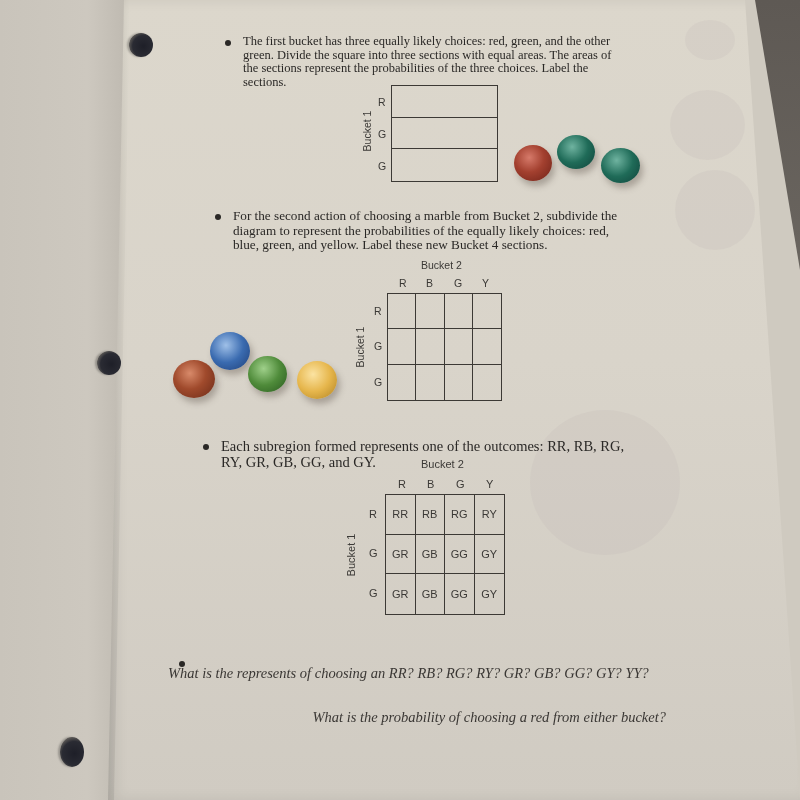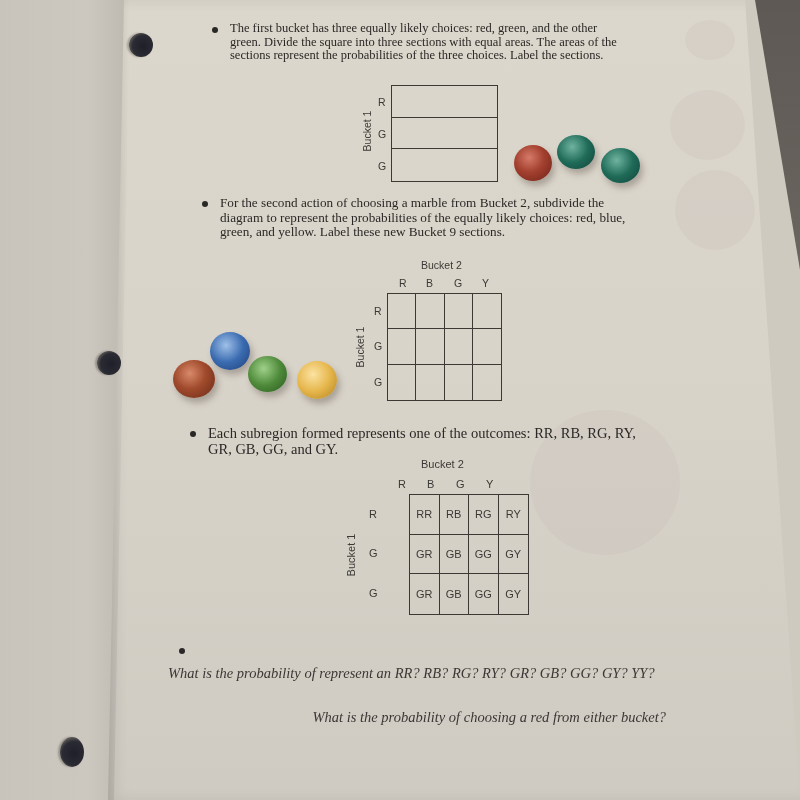--- a/index.html
+++ b/index.html
@@ -36,21 +36,21 @@
       position: absolute; width: 24px; height: 24px; border-radius: 50%;
       background: radial-gradient(circle at 60% 55%, #1e1f28 0%, #2a2b33 55%, #6a6660 80%, #9a958d 100%);
       box-shadow: -2px 0 2px rgba(0,0,0,0.25);
     }
     .ghost {
       position: absolute; border-radius: 50%;
       background: rgba(190,180,175,0.18);
     }
     .block { position: absolute; }
     .bullet-p {
-      font-size: 12.5px; line-height: 13.5px; margin: 0; position: relative; padding-left: 20px;
+      font-size: 12.5px; line-height: 13.5px; margin: 13px; position: relative; padding-left: 20px;
     }
     .bullet-p.large { font-size: 14.5px; line-height: 16px; }
     .bullet-dot {
       position: absolute; left: 2px; top: 5px; width: 6px; height: 6px;
       border-radius: 50%; background: #2a2826;
     }
     .bullet-p.large .bullet-dot { top: 6px; }
     .italic-q {
       font-style: italic; font-size: 14.5px; line-height: 17px; margin: 0; color: #3a3734;
     }
@@ -112,21 +112,21 @@
   <div class="cell last-col last-row"></div>
 </div>
 
 <div class="marble" style="left:514px; top:145px; width:38px; height:36px; background: radial-gradient(circle at 40% 35%, #d67a6a 0%, #a3402f 45%, #6e2218 100%);"></div>
 <div class="marble" style="left:557px; top:135px; width:38px; height:34px; background: radial-gradient(circle at 40% 35%, #6fb3a0 0%, #1f6b58 50%, #10423a 100%);"></div>
 <div class="marble" style="left:601px; top:148px; width:39px; height:35px; background: radial-gradient(circle at 40% 35%, #6fb3a0 0%, #1f6b58 50%, #10423a 100%);"></div>
 
 <div class="block" style="left:200px; top:196px; width:440px;">
   <p class="bullet-p" style="font-size:13.2px; line-height:14.5px;">
     <span class="bullet-dot"></span>
-    <span>For the second action of choosing a marble from Bucket 2, subdivide the diagram to represent the probabilities of the equally likely choices: red, blue, green, and yellow. Label these new Bucket 9 sections.</span>
+    <span>For the second action of choosing a marble from Bucket 2, subdivide the diagram to represent the probabilities of the equally likely choices: red, blue, green, and yellow. Label these new Bucket 4 sections.</span>
   </p>
 </div>
 
 <div class="axislab" style="left:421px; top:259px;">Bucket 2</div>
 <div class="collab" style="left:399px; top:277px;">R</div>
 <div class="collab" style="left:426px; top:277px;">B</div>
 <div class="collab" style="left:454px; top:277px;">G</div>
 <div class="collab" style="left:482px; top:277px;">Y</div>
 <div class="axislab vertical" style="left:330px; top:341px; width:60px; text-align:center;">Bucket 1</div>
 <div class="rowlab" style="left:374px; top:305px;">R</div>
@@ -161,38 +161,38 @@
 
 <div class="axislab" style="left:421px; top:458px; font-size:11px;">Bucket 2</div>
 <div class="collab" style="left:398px; top:478px; font-size:11px;">R</div>
 <div class="collab" style="left:427px; top:478px; font-size:11px;">B</div>
 <div class="collab" style="left:456px; top:478px; font-size:11px;">G</div>
 <div class="collab" style="left:486px; top:478px; font-size:11px;">Y</div>
 <div class="axislab vertical" style="left:321px; top:549px; width:60px; text-align:center; font-size:11px;">Bucket 1</div>
 <div class="rowlab" style="left:369px; top:508px; font-size:11px;">R</div>
 <div class="rowlab" style="left:369px; top:547px; font-size:11px;">G</div>
 <div class="rowlab" style="left:369px; top:587px; font-size:11px;">G</div>
-<div class="grid" style="left:385px; top:494px; width:120px; height:121px; grid-template-rows: repeat(3, 1fr); grid-template-columns: repeat(4, 1fr); margin-left: 24px;">
+<div class="grid" style="left:385px; top:494px; width:120px; height:121px; grid-template-rows: repeat(3, 1fr); grid-template-columns: repeat(4, 1fr);">
   <div class="cell">RR</div>
   <div class="cell">RB</div>
   <div class="cell">RG</div>
   <div class="cell last-col">RY</div>
   <div class="cell">GR</div>
   <div class="cell">GB</div>
   <div class="cell">GG</div>
   <div class="cell last-col">GY</div>
   <div class="cell last-row">GR</div>
   <div class="cell last-row">GB</div>
   <div class="cell last-row">GG</div>
   <div class="cell last-row last-col">GY</div>
 </div>
 
 <div class="block" style="left:175px; top:642px; width:500px;">
   <p class="bullet-p large" style="margin-left:0;">
     <span class="bullet-dot" style="left:4px;"></span>
   </p>
 </div>
 <div class="block" style="left:168px; top:665px; width:500px;">
-  <p class="italic-q">What is the probability of represent an RR? RB? RG? RY? GR? GB? GG? GY? YY?</p>
+  <p class="italic-q">What is the represents of choosing an RR? RB? RG? RY? GR? GB? GG? GY? YY?</p>
 </div>
 <div class="block" style="left:166px; top:709px; width:500px;text-align:right;">
   <p class="italic-q">What is the probability of choosing a red from either bucket?</p>
 </div>
 
 </body></html>

